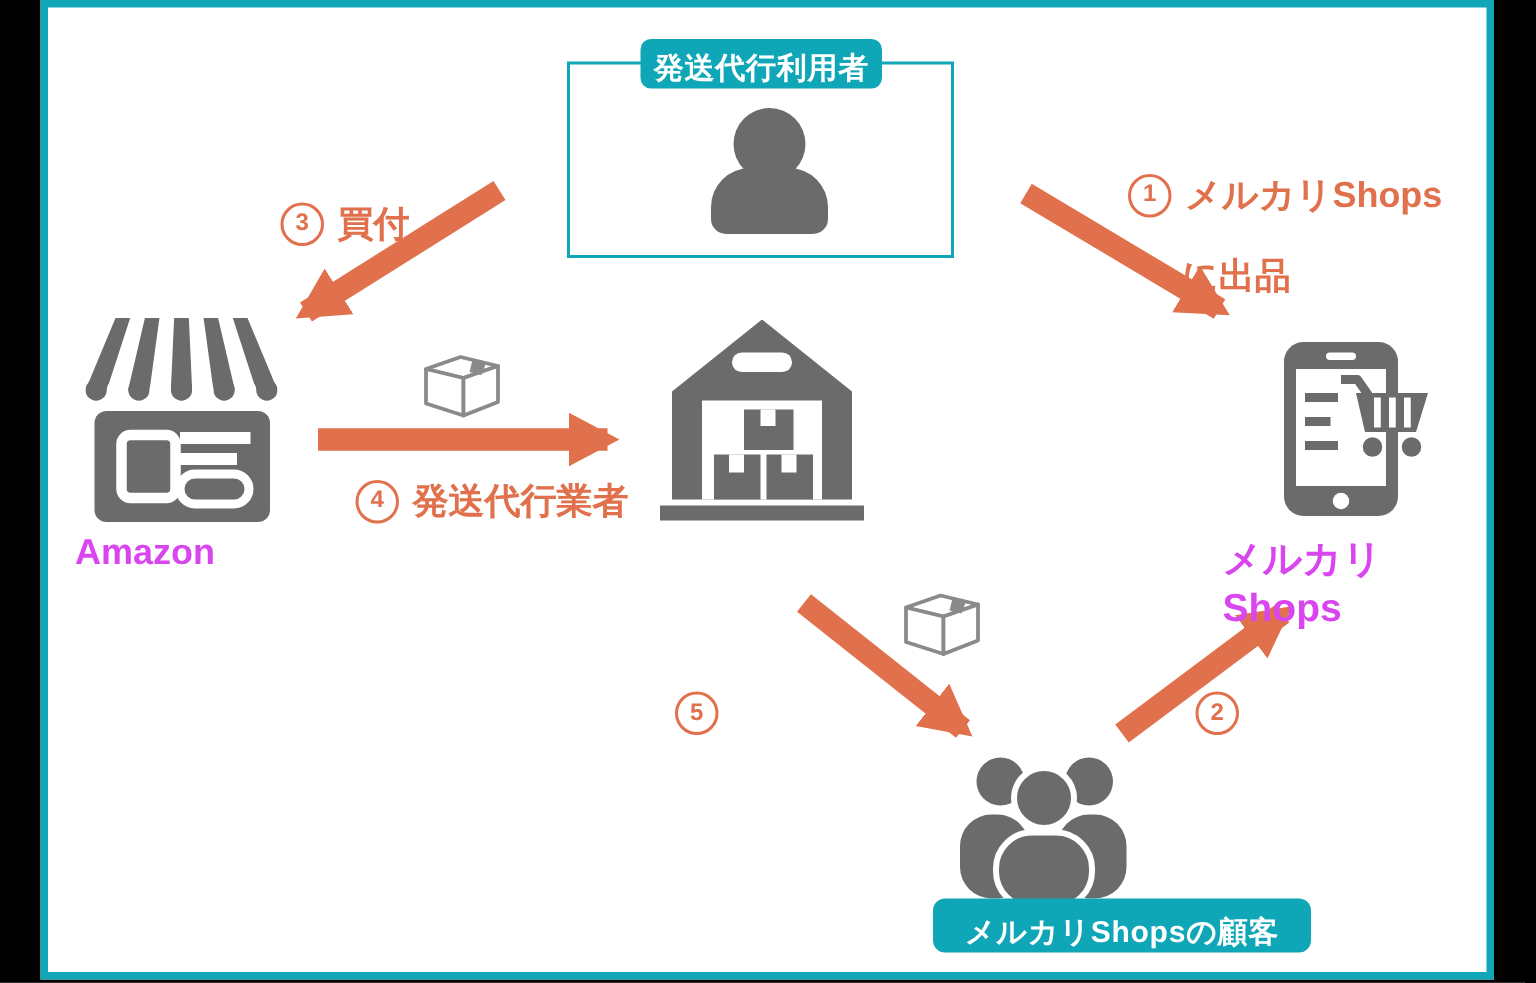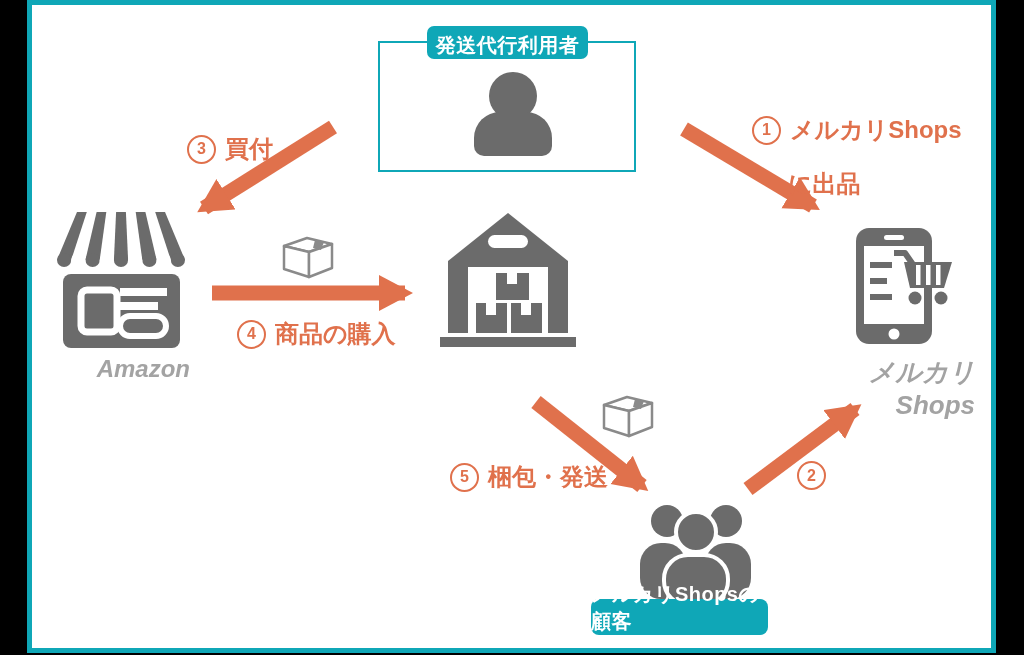--- a/index.html
+++ b/index.html
@@ -15,26 +15,26 @@
   .seller-box{
     position:absolute;left:378px;top:41px;width:254px;height:127px;
     background:#fff;border:2px solid #0fa7b7;z-index:2;
   }
   .badge{
     position:absolute;background:#0fa7b7;color:#fff;font-weight:bold;
     display:flex;align-items:flex-end;justify-content:center;z-index:3;
     letter-spacing:0.5px;
   }
   .badge.top{left:427px;top:26px;width:161px;height:33px;border-radius:7px;font-size:20px;}
-  .badge.bottom{left:591px;top:599px;width:177px;height:36px;border-radius:8px;font-size:20px;}
+  .badge.bottom{left:622px;top:599px;width:252px;height:36px;border-radius:8px;font-size:20px;}
   
   .person-head{position:absolute;left:489px;top:72px;width:48px;height:48px;border-radius:50%;background:#6b6b6b;z-index:3;}
   .person-body{position:absolute;left:474px;top:112px;width:78px;height:44px;border-radius:26px 26px 10px 10px;background:#6b6b6b;z-index:3;}
   
-  .node-label{position:absolute;font-weight:bold;color:#a3a3a3;text-align:right;font-size:22px;z-index:2;font-style:italic;}
+  .node-label{position:absolute;font-weight:bold;color:#d946ef;text-align:left;font-size:22px;z-index:2;}
   
   .flow-label{position:absolute;color:#e0714c;font-weight:bold;font-size:24px;z-index:4;display:flex;flex-direction:column;gap:3px;}
   .flow-row{display:flex;align-items:center;gap:9px;white-space:nowrap;}
   .flow-row.indent{padding-left:36px;margin-top:19px;}
   .cnum{
     flex:0 0 auto;width:25px;height:25px;border:2px solid #e0714c;border-radius:50%;
     font-size:16px;display:flex;align-items:center;justify-content:center;line-height:1;
   }
   .abs{position:absolute;z-index:2;}
   svg{display:block;}
@@ -179,24 +179,23 @@
   <div class="flow-label" style="left:187px;top:133px">
     <div class="flow-row">
       <span class="cnum">3</span>
       <span>買付</span>
     </div>
   </div>
 
   <div class="flow-label" style="left:237px;top:318px">
     <div class="flow-row">
       <span class="cnum">4</span>
-      <span>商品の購入</span>
+      <span>発送代行業者</span>
     </div>
   </div>
 
   <div class="flow-label" style="left:450px;top:461px">
     <div class="flow-row">
       <span class="cnum">5</span>
-      <span>梱包・発送</span>
     </div>
   </div>
 
 </div>
 
 </body></html>

